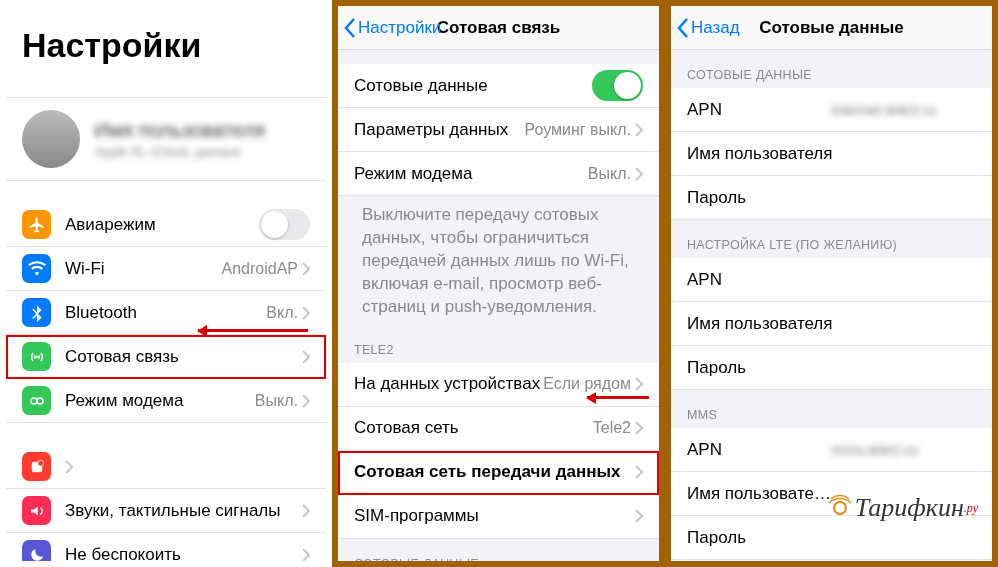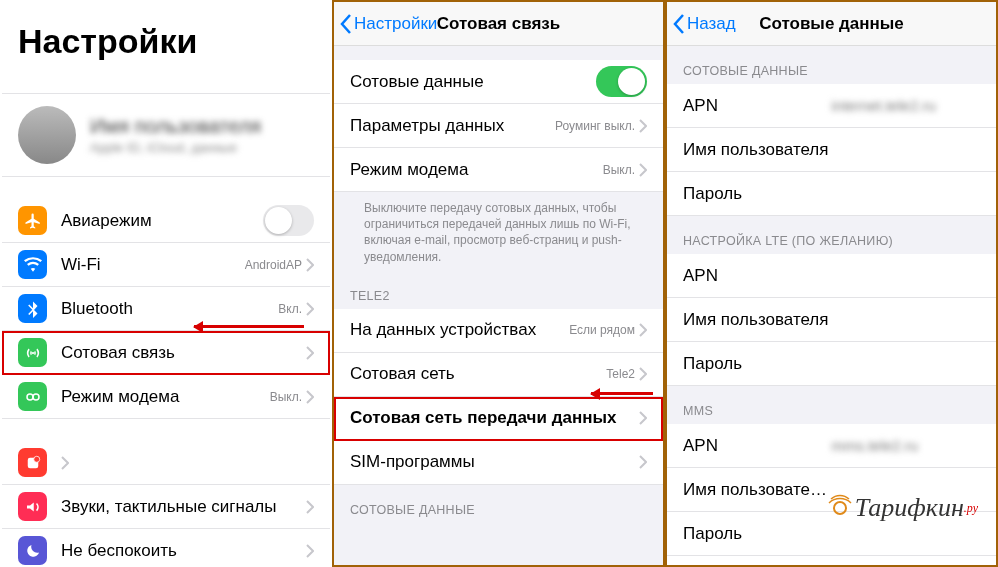--- a/index.html
+++ b/index.html
@@ -7,21 +7,21 @@
     font-family: -apple-system, "Helvetica Neue", Arial, sans-serif;
     background: #fff;
     width: 998px;
     height: 567px;
     display: flex;
     position: relative;
   }
   .panel {
     height: 567px;
     background: #f2f2f7;
-    border: 2px solid #a16207;
+    border: 6px solid #a16207;
     overflow: hidden;
     position: relative;
   }
   .panel1 { width: 332px; border-color: transparent; background:#fff;}
   .panel2 { width: 333px; }
   .panel3 { width: 333px; }
   
   .navbar {
     height: 44px;
     background: #f8f8f8;
@@ -49,39 +49,39 @@
     background:#fff;
   }
   .group-header {
     font-size: 12.5px;
     color: #8a8a8e;
     text-transform: uppercase;
     padding: 18px 16px 6px;
     letter-spacing: 0.3px;
   }
   .group-footer {
-    font-size: 12px;
+    font-size: 17px;
     color: #8a8a8e;
-    padding: 8px 30px 6px;
+    padding: 8px 24px 6px;
     line-height: 1.35;
   }
   .cell {
     background: #fff;
     min-height: 44px;
     display: flex;
     align-items: center;
     padding: 0 16px;
     border-bottom: 0.5px solid #e3e3e6;
     font-size: 17px;
     color: #000;
     position: relative;
   }
   .cell:first-of-type { border-top: 0.5px solid #e3e3e6;}
   .cell .label { flex: 1; white-space: nowrap; overflow:hidden; text-overflow:ellipsis;}
-  .cell .value { color: #8a8a8e; font-size: 12px; margin-right:4px;}
+  .cell .value { color: #8a8a8e; font-size: 16px; margin-right:4px;}
   .cell .chevron { color: #c7c7cc; }
   .cell .chevron svg { width:8px; height:14px; display:block;}
   .icon {
     width: 29px; height: 29px;
     border-radius: 7px;
     margin-right: 14px;
     display:flex; align-items:center; justify-content:center;
     color:#fff;
     font-size:16px;
   }

